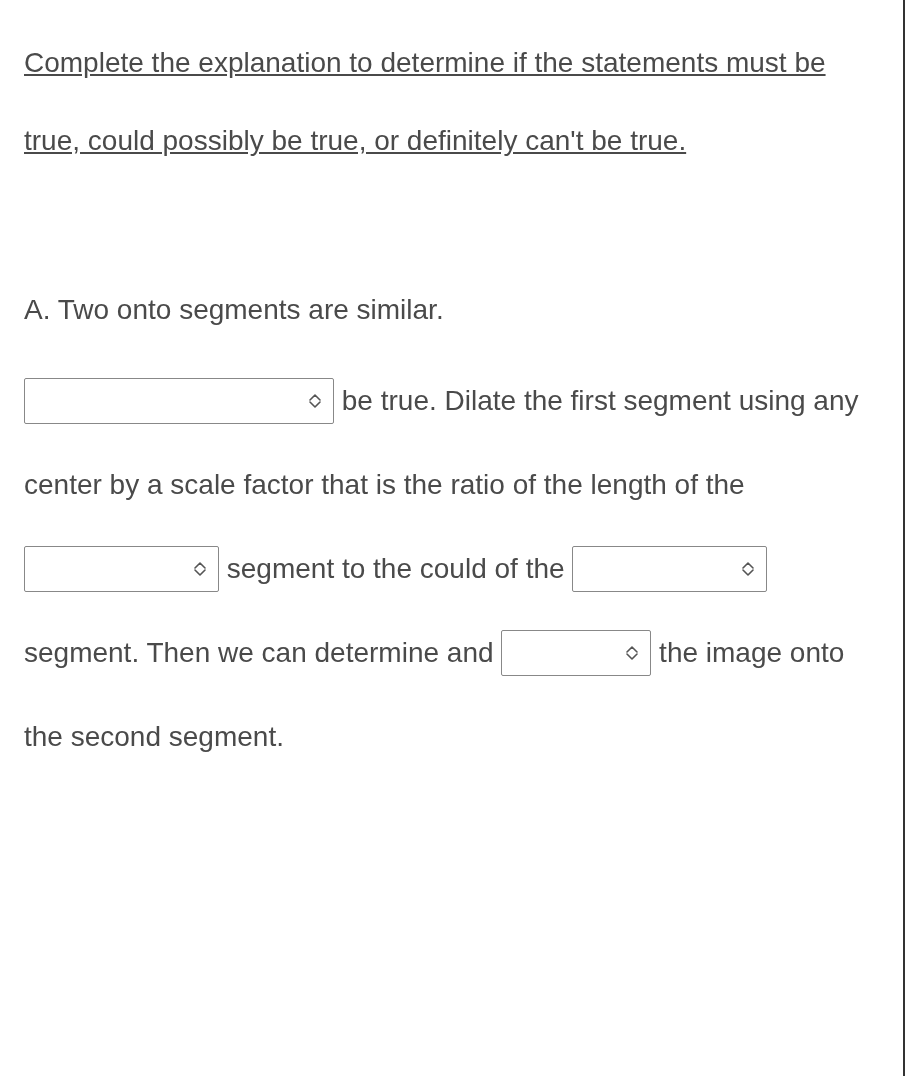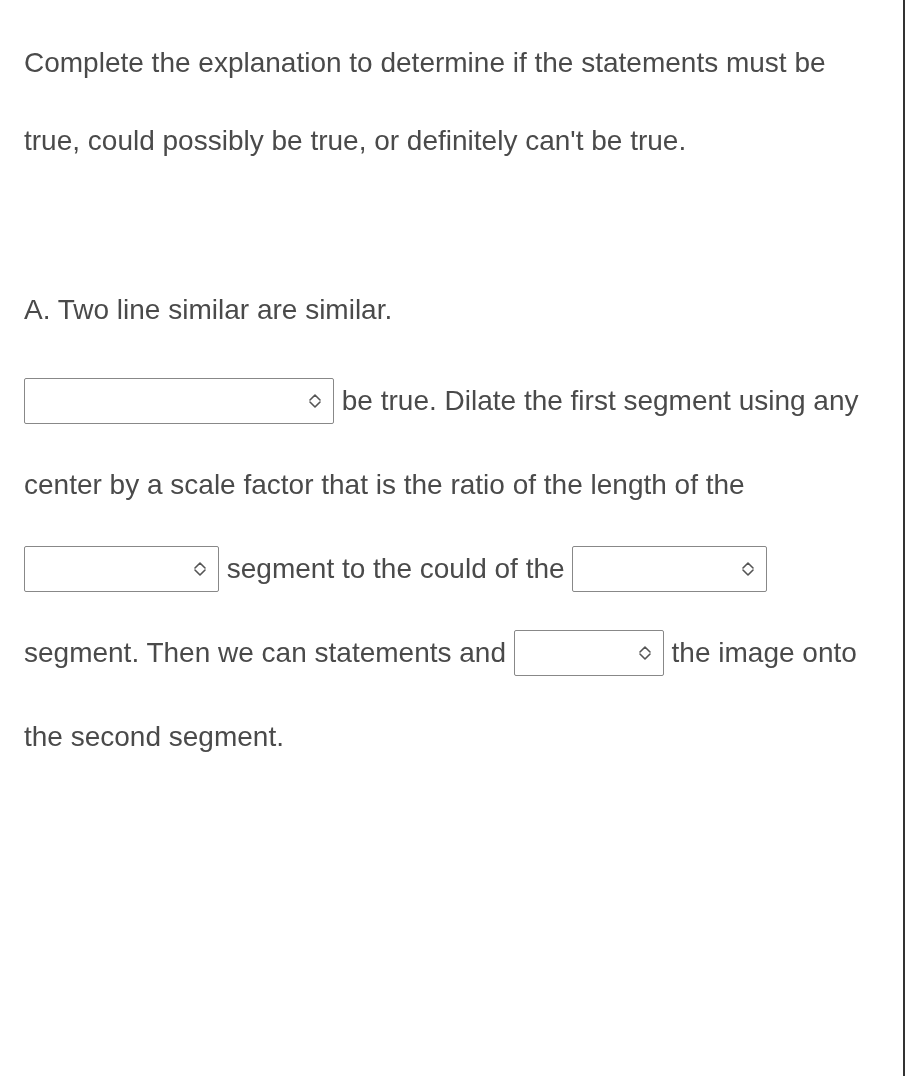--- a/index.html
+++ b/index.html
@@ -10,20 +10,21 @@
     font-size: 28px;
     color: #4a4a4a;
     line-height: 2.8;
     width: 905px;
     height: 1076px;
     border-right: 2px solid #333;
     position: relative;
   }
   .intro {
     margin-bottom: 90px;
+    text-decoration: underline;
   }
   .statement-label {
     margin-bottom: 10px;
   }
   .fill-text {
     line-height: 3.0;
   }
   .dropdown {
     display: inline-flex;
     align-items: center;
@@ -51,21 +52,21 @@
     margin-left: auto;
   }
   .stepper svg { display: block; }
   .inline-text { }
 </style>
 </head>
 <body>
 
 <div class="intro">Complete the explanation to determine if the statements must be true, could possibly be true, or definitely can't be true.</div>
 
-<div class="statement-label">A. Two line similar are similar.</div>
+<div class="statement-label">A. Two onto segments are similar.</div>
 
 <div class="fill-text">
   <span class="dropdown wide">
     <span class="stepper">
       <svg width="12" height="8" viewBox="0 0 12 8">
           <path d="M1 7 L6 2 L11 7" stroke="#555" stroke-width="1.6" fill="none" stroke-linecap="round" stroke-linejoin="round"></path>
         </svg>
       <svg width="12" height="8" viewBox="0 0 12 8">
           <path d="M1 1 L6 6 L11 1" stroke="#555" stroke-width="1.6" fill="none" stroke-linecap="round" stroke-linejoin="round"></path>
         </svg>
@@ -81,21 +82,21 @@
     </span>
   </span><span class="inline-text"> segment to the could of the </span><span class="dropdown medium">
     <span class="stepper">
       <svg width="12" height="8" viewBox="0 0 12 8">
           <path d="M1 7 L6 2 L11 7" stroke="#555" stroke-width="1.6" fill="none" stroke-linecap="round" stroke-linejoin="round"></path>
         </svg>
       <svg width="12" height="8" viewBox="0 0 12 8">
           <path d="M1 1 L6 6 L11 1" stroke="#555" stroke-width="1.6" fill="none" stroke-linecap="round" stroke-linejoin="round"></path>
         </svg>
     </span>
-  </span><span class="inline-text"> segment. Then we can statements and </span><span class="dropdown small">
+  </span><span class="inline-text"> segment. Then we can determine and </span><span class="dropdown small">
     <span class="stepper">
       <svg width="12" height="8" viewBox="0 0 12 8">
           <path d="M1 7 L6 2 L11 7" stroke="#555" stroke-width="1.6" fill="none" stroke-linecap="round" stroke-linejoin="round"></path>
         </svg>
       <svg width="12" height="8" viewBox="0 0 12 8">
           <path d="M1 1 L6 6 L11 1" stroke="#555" stroke-width="1.6" fill="none" stroke-linecap="round" stroke-linejoin="round"></path>
         </svg>
     </span>
   </span><span class="inline-text"> the image onto the second segment.</span>
 </div>

